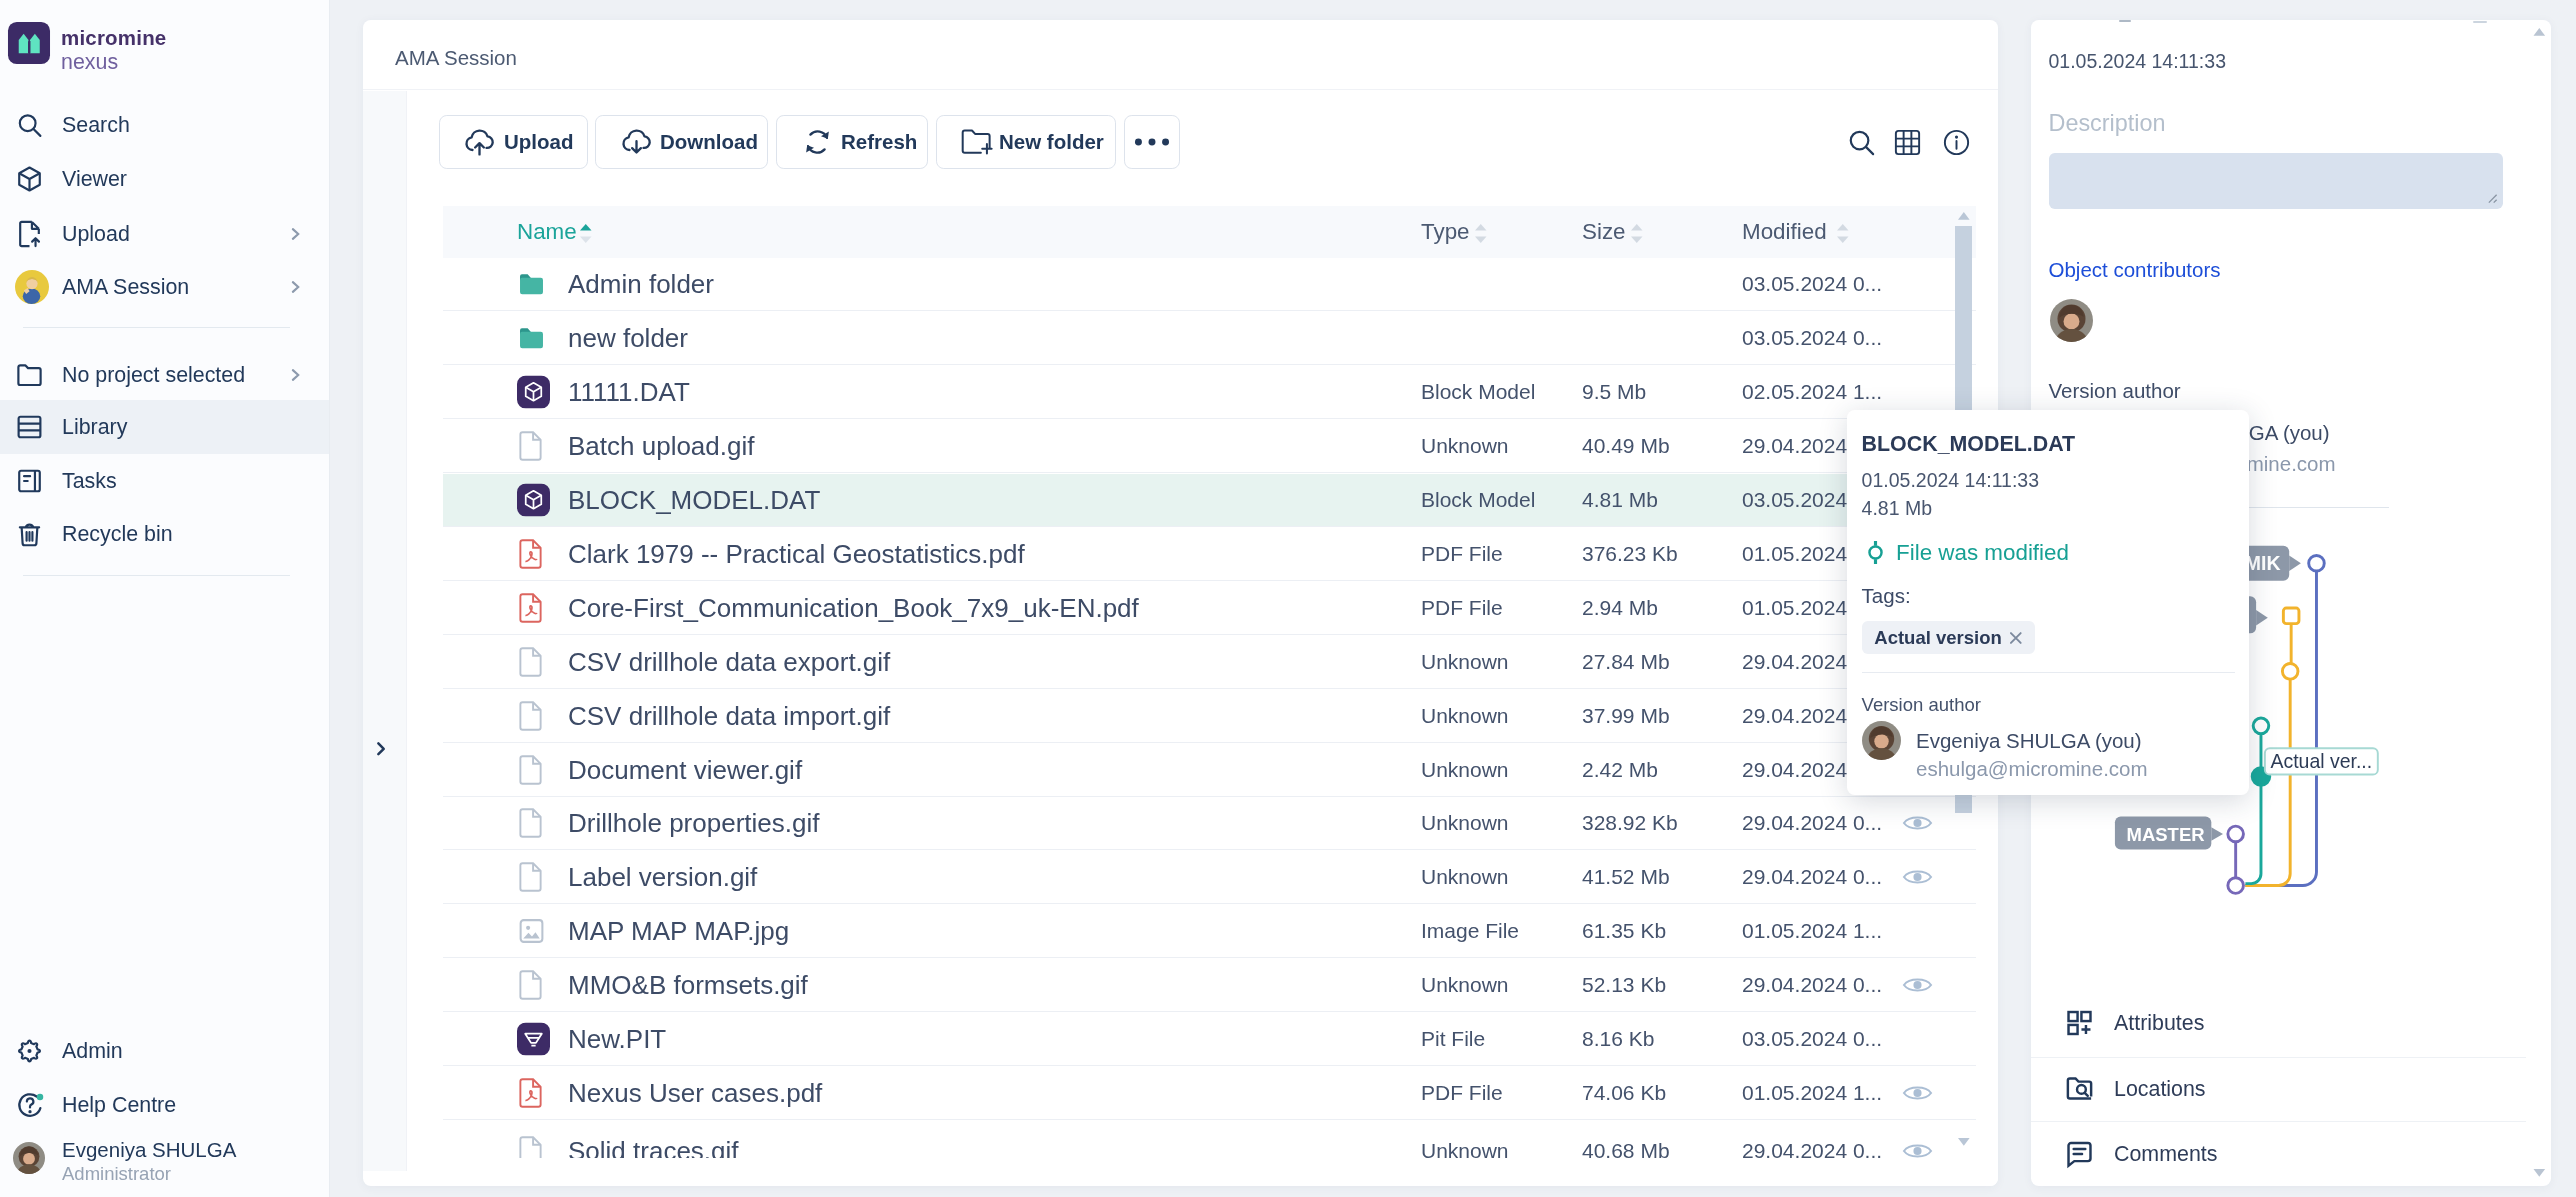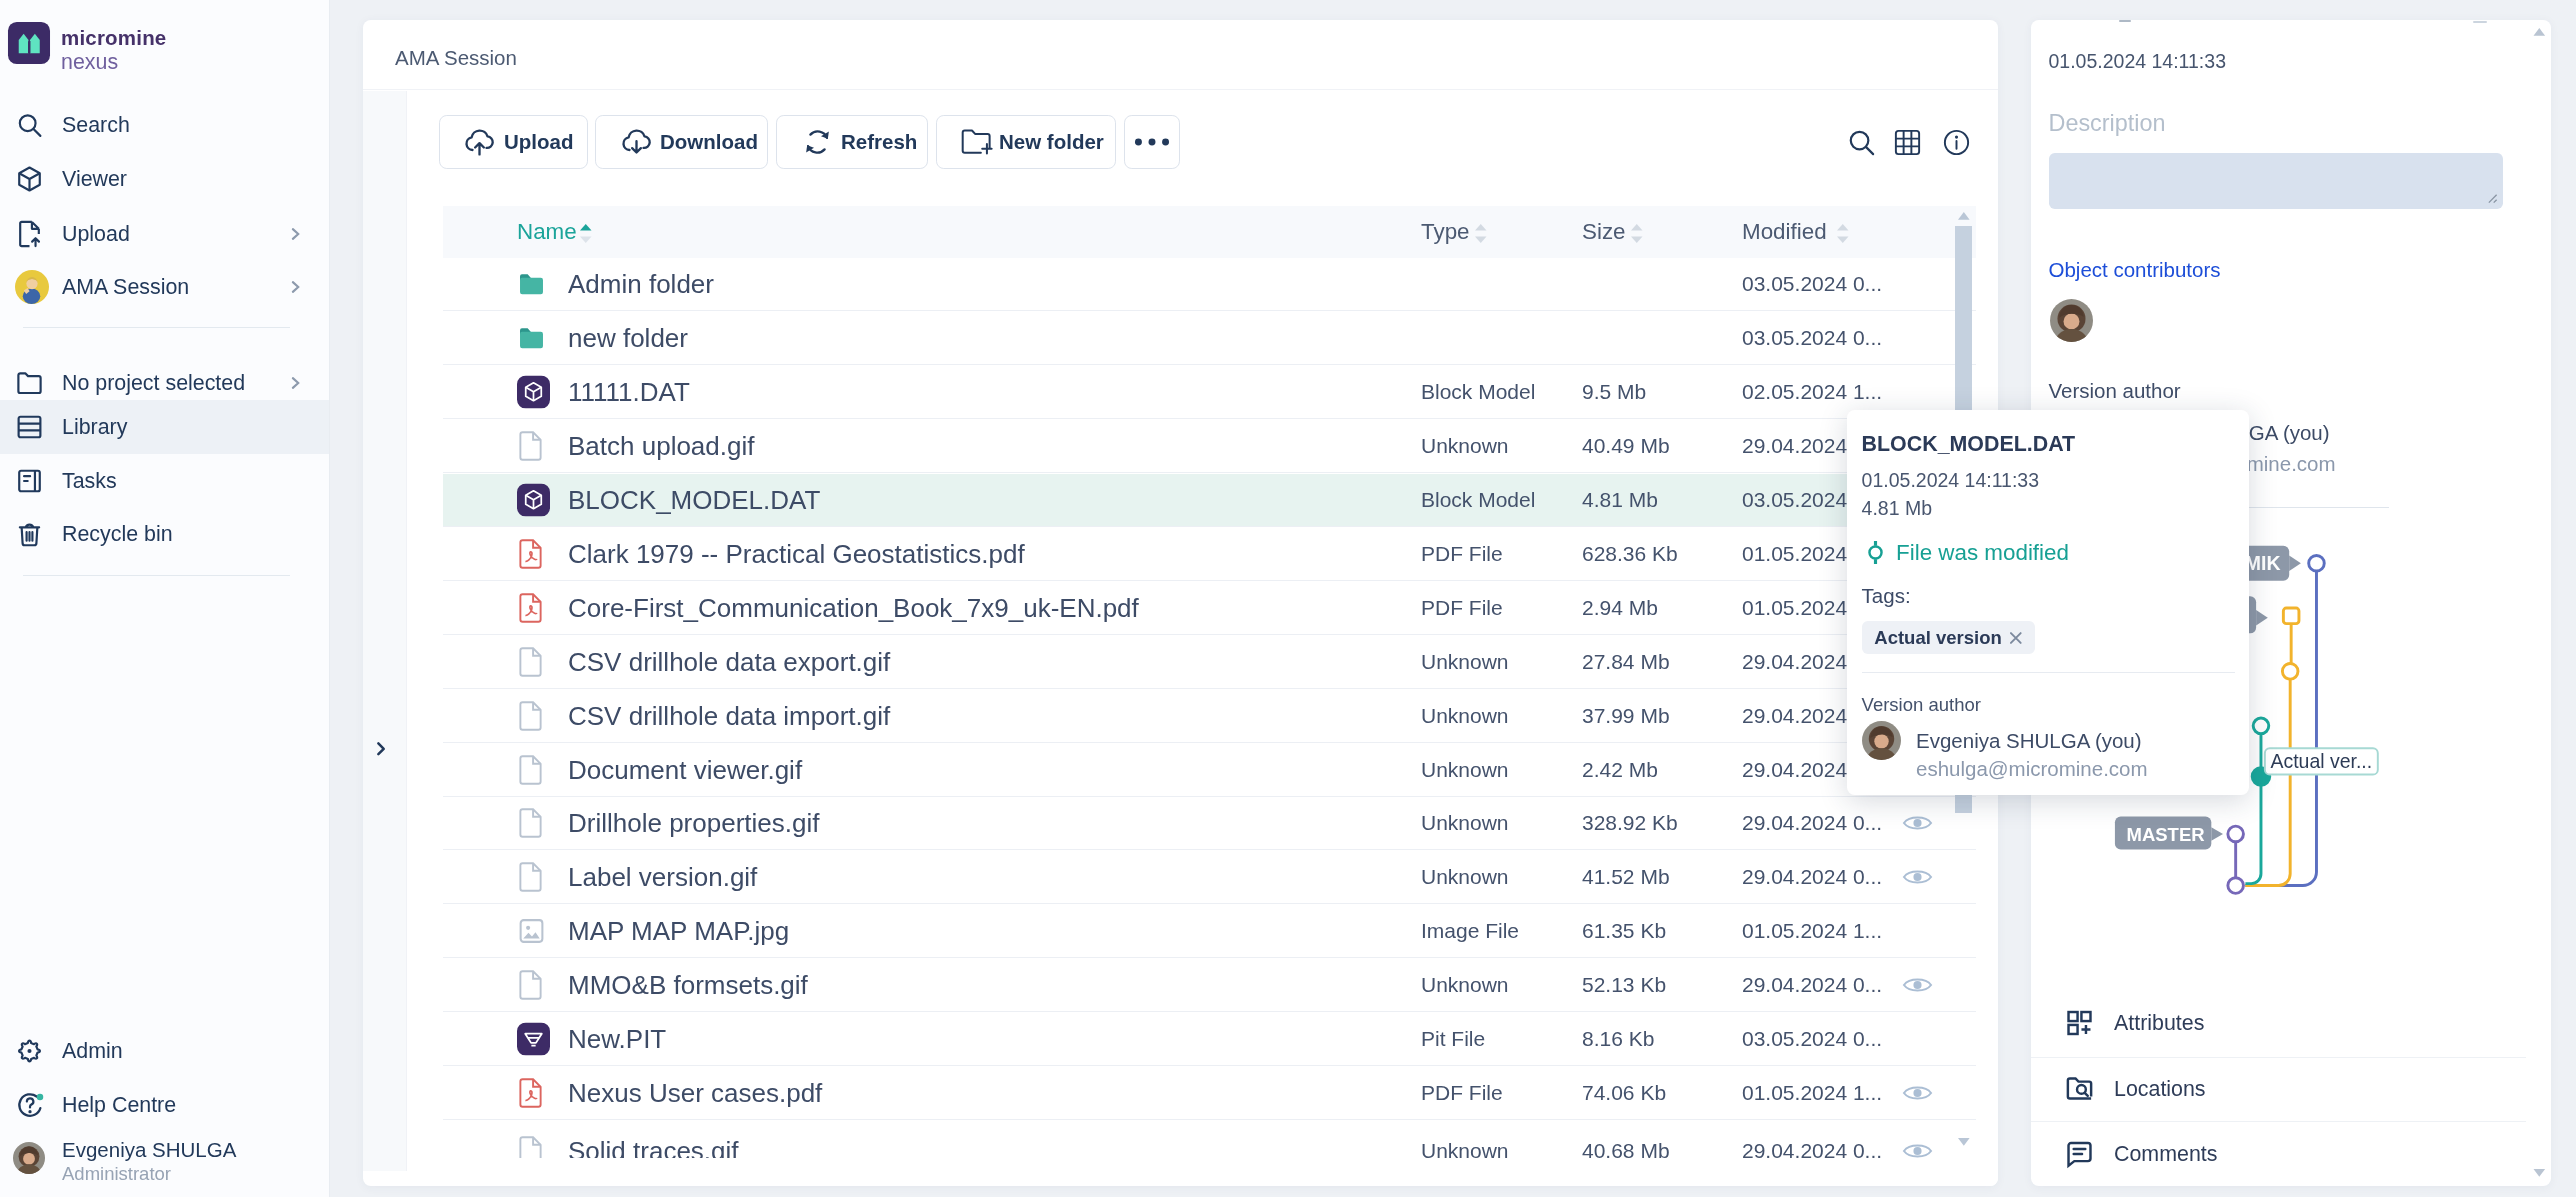--- a/index.html
+++ b/index.html
@@ -74,21 +74,21 @@
         <circle cx="17.5" cy="14" r="5.8" fill="#f0cfa0"></circle>
         <path d="M11.7 13 a5.8 5.8 0 0 1 11.6 0 l-1.5 -2.5 -4.3 -1.2 -4.3 1.2 z" fill="#d8b84a"></path>
         <path d="M9 21 l4 -2.5 2 3.5 -3.5 2.8z" fill="#f0cfa0"></path>
       </svg>
     <div class="lb">AMA Session</div>
     <svg class="ch" width="14.6" height="14.6" viewBox="0 0 15 15" fill="none" stroke="#8d9aad" stroke-width="2.2" stroke-linecap="round">
         <path d="M5 2.5 L10.5 7.5 L5 12.5"></path>
       </svg>
   </div>
   <div class="sdiv" style="top:327px"></div>
-  <div class="mi" style="top:356px">
+  <div class="mi" style="top:348px">
     <svg class="ic" width="29" height="29" viewBox="0 0 24 24" fill="none" stroke="#20395c" stroke-width="1.8" stroke-linejoin="round">
         <path d="M2.8 5.5 a1.5 1.5 0 0 1 1.5 -1.5 h4.2 l2.3 2.3 h8.9 a1.5 1.5 0 0 1 1.5 1.5 v11 a1.5 1.5 0 0 1 -1.5 1.5 h-15.4 a1.5 1.5 0 0 1 -1.5 -1.5 z"></path>
       </svg>
     <div class="lb">No project selected</div>
     <svg class="ch" width="14.6" height="14.6" viewBox="0 0 15 15" fill="none" stroke="#8d9aad" stroke-width="2.2" stroke-linecap="round">
         <path d="M5 2.5 L10.5 7.5 L5 12.5"></path>
       </svg>
   </div>
   <div class="abs" style="left:0;top:400px;width:329px;height:54px;background:#edf1f6"></div>
   <div class="mi" style="top:400px">
@@ -284,21 +284,21 @@
         <div class="md">03.05.2024 1...</div>
       </div>
   <div class="row" style="top:508px">
         <svg class="fic" width="27" height="32" viewBox="0 0 24 28" fill="none" stroke="#dc655f" stroke-width="1.7">
           <path d="M3 3.8 a2 2 0 0 1 2 -2 h9.3 L21 8.5 v15.7 a2 2 0 0 1 -2 2 h-14 a2 2 0 0 1 -2 -2 Z"></path>
           <path d="M14.3 1.8 V8.5 H21"></path>
           <path d="M7.5 20.5 c1.8 .5 4.5 -2.2 5.5 -5 c.7 -2 .2 -3.6 -.9 -3.4 c-1.5 .3 -.4 5 3.5 6.6 c1 .4 1.8 .3 1.9 -.4" stroke-width="1.5"></path>
         </svg>
         <div class="nm">Clark 1979 -- Practical Geostatistics.pdf</div>
         <div class="ty">PDF File</div>
-        <div class="sz">628.36 Kb</div>
+        <div class="sz">376.23 Kb</div>
         <div class="md">01.05.2024 1...</div>
       </div>
   <div class="row" style="top:562px">
         <svg class="fic" width="27" height="32" viewBox="0 0 24 28" fill="none" stroke="#dc655f" stroke-width="1.7">
           <path d="M3 3.8 a2 2 0 0 1 2 -2 h9.3 L21 8.5 v15.7 a2 2 0 0 1 -2 2 h-14 a2 2 0 0 1 -2 -2 Z"></path>
           <path d="M14.3 1.8 V8.5 H21"></path>
           <path d="M7.5 20.5 c1.8 .5 4.5 -2.2 5.5 -5 c.7 -2 .2 -3.6 -.9 -3.4 c-1.5 .3 -.4 5 3.5 6.6 c1 .4 1.8 .3 1.9 -.4" stroke-width="1.5"></path>
         </svg>
         <div class="nm">Core-First_Communication_Book_7x9_uk-EN.pdf</div>
         <div class="ty">PDF File</div>

